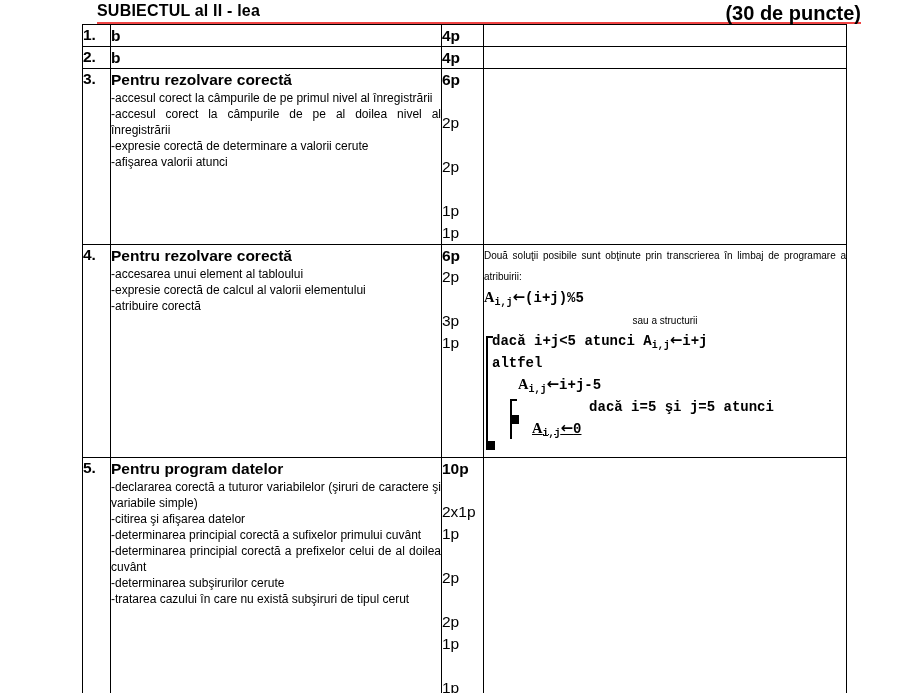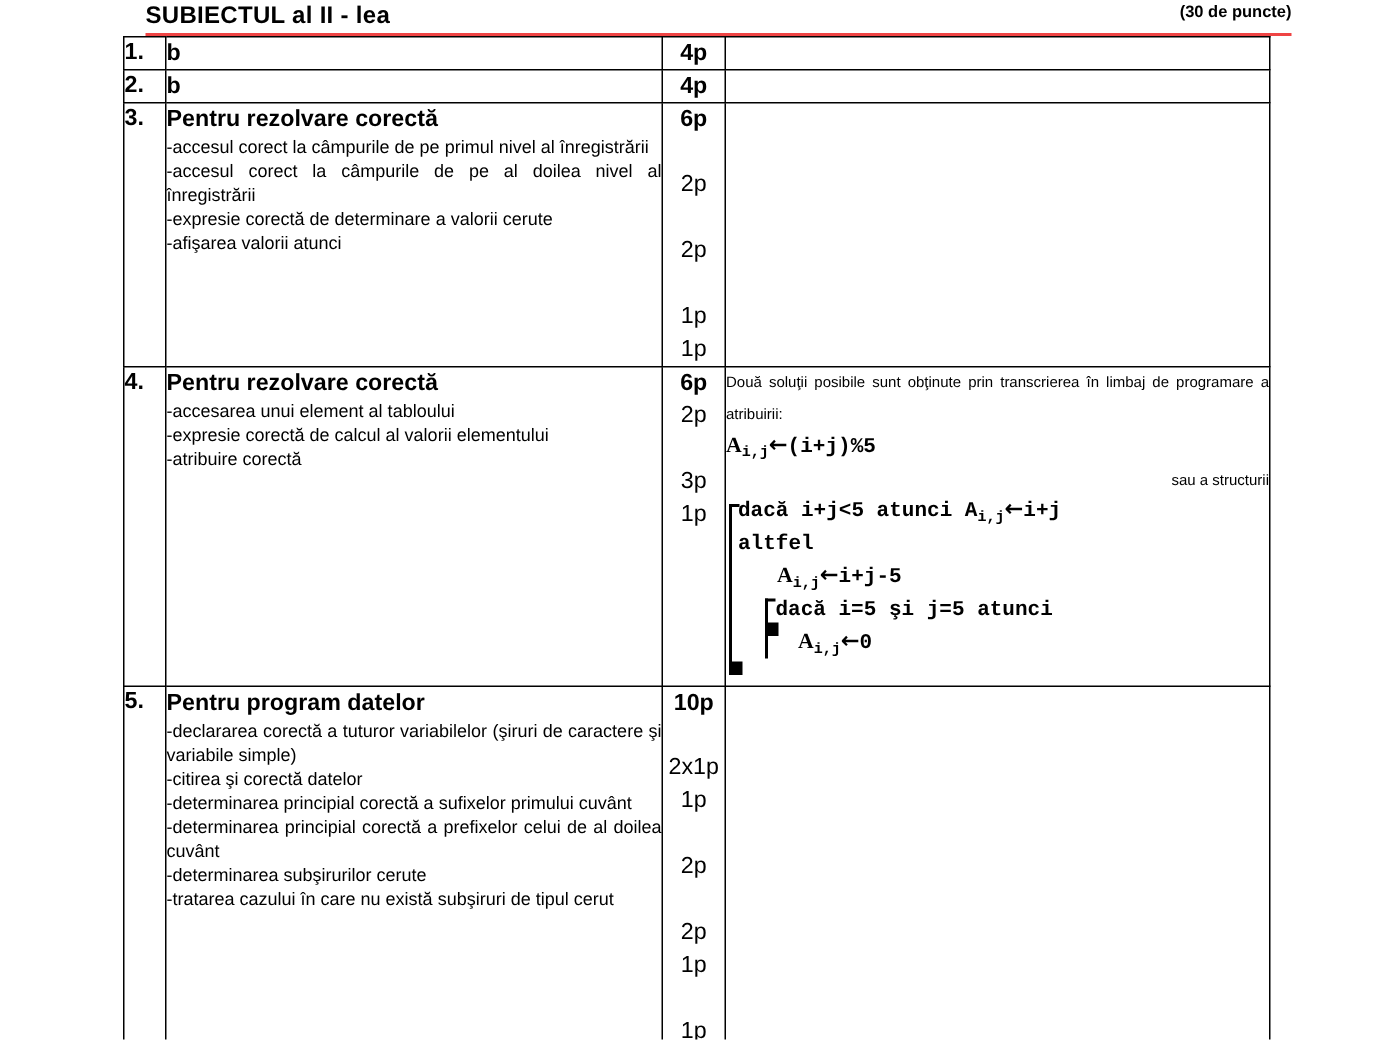--- a/index.html
+++ b/index.html
@@ -39,21 +39,21 @@
     top: 0;
     font-size: 16px;
     font-weight: bold;
     letter-spacing: 0.2px;
     white-space: nowrap;
   }
   .heading-points {
     position: absolute;
     right: 0;
     top: 0;
-    font-size: 11px;
+    font-size: 20px;
     font-weight: bold;
     white-space: nowrap;
   }
 
   
   .grade-table {
     position: absolute;
     left: 82px;
     top: 24px;
     width: 764px;
@@ -91,21 +91,21 @@
     font-size: 12px;
     line-height: 16px;
     margin: 0;
     text-align: justify;
     text-justify: inter-word;
   }
   .desc-line.nojust { text-align: left; }
 
   .cell-pts {
     font-size: 15.5px;
-    text-align: center;
+    text-align: left;
     padding: 1px 4px 2px 2px;
     margin-left: 31px;
   }
   .pts-line {
     line-height: 22px;
     margin: 0;
     white-space: nowrap;
   }
   .pts-line.b { font-weight: bold; line-height: 21px; }
   .pts-line.blank { color: transparent; }
@@ -113,21 +113,21 @@
   .cell-note {
     padding: 1px 2px 3px 3px;
   }
   .note-line {
     font-size: 10px;
     line-height: 21px;
     margin: 0;
     text-align: justify;
     text-justify: inter-word;
   }
-  .note-line.nojust { text-align: right; }
+  .note-line.nojust { text-align: center; }
 
   
   .code-line {
     font-family: "Liberation Mono", "DejaVu Sans Mono", monospace;
     font-size: 14px;
     font-weight: bold;
     line-height: 21px;
     margin: 0;
     white-space: pre;
     position: relative;
@@ -165,21 +165,21 @@
   }
   .bracket-end {
     position: absolute;
     width: 9px;
     height: 9px;
     background: #000;
   }
   .indent1 { padding-left: 8px; }
   .indent2 { padding-left: 24px; }
   .indent3 { padding-left: 34px; }
-  .indent4 { padding-left: 48px; }
+  .indent4 { padding-left: 48px; text-decoration: underline; }
 </style>
 </head>
 <body>
 
 <div class="page">
 
   <div class="heading">
     <span class="heading-title">SUBIECTUL al II - lea</span>
     <span class="heading-points">(30 de puncte)</span>
   </div>
@@ -266,34 +266,34 @@
 
             <div class="bracket" style="left:26px; top:68px; width:7px; height:40px;"></div>
             <div class="bracket-end" style="left:26px; top:84px;"></div>
 
             <p class="code-line indent1"><span>dacă i+j&lt;5 atunci A</span><sub>i,j</sub><span class="arrow">←</span><span>i+j</span></p>
 
             <p class="code-line indent1"><span>altfel</span></p>
 
             <p class="code-line indent3"><span class="var">A</span><sub>i,j</sub><span class="arrow">←</span><span>i+j-5</span></p>
 
-            <p class="code-line indent2" style="padding-left:33px;"><span>dacă i=5 şi j=5 atunci</span></p>
+            <p class="code-line indent2" style="padding-left:33px;text-align:center;"><span>dacă i=5 şi j=5 atunci</span></p>
 
             <p class="code-line indent4"><span class="var">A</span><sub>i,j</sub><span class="arrow">←</span><span>0</span></p>
 
           </div>
         </td>
       </tr>
 
       <tr>
         <td class="cell-num">5.</td>
         <td class="cell-desc">
           <p class="desc-title">Pentru program datelor</p>
           <p class="desc-line">-declararea corectă a tuturor variabilelor (şiruri de caractere şi variabile simple)</p>
-          <p class="desc-line nojust">-citirea şi corectă datelor</p>
+          <p class="desc-line nojust">-citirea şi afişarea datelor</p>
           <p class="desc-line">-determinarea principial corectă a sufixelor primului cuvânt</p>
           <p class="desc-line">-determinarea principial corectă a prefixelor celui de al doilea cuvânt</p>
           <p class="desc-line nojust">-determinarea subşirurilor cerute</p>
           <p class="desc-line">-tratarea cazului în care nu există subşiruri de tipul cerut</p>
 
         </td>
         <td class="cell-pts">
           <p class="pts-line b">10p</p>
           <p class="pts-line blank">&nbsp;</p>
           <p class="pts-line">2x1p</p>

